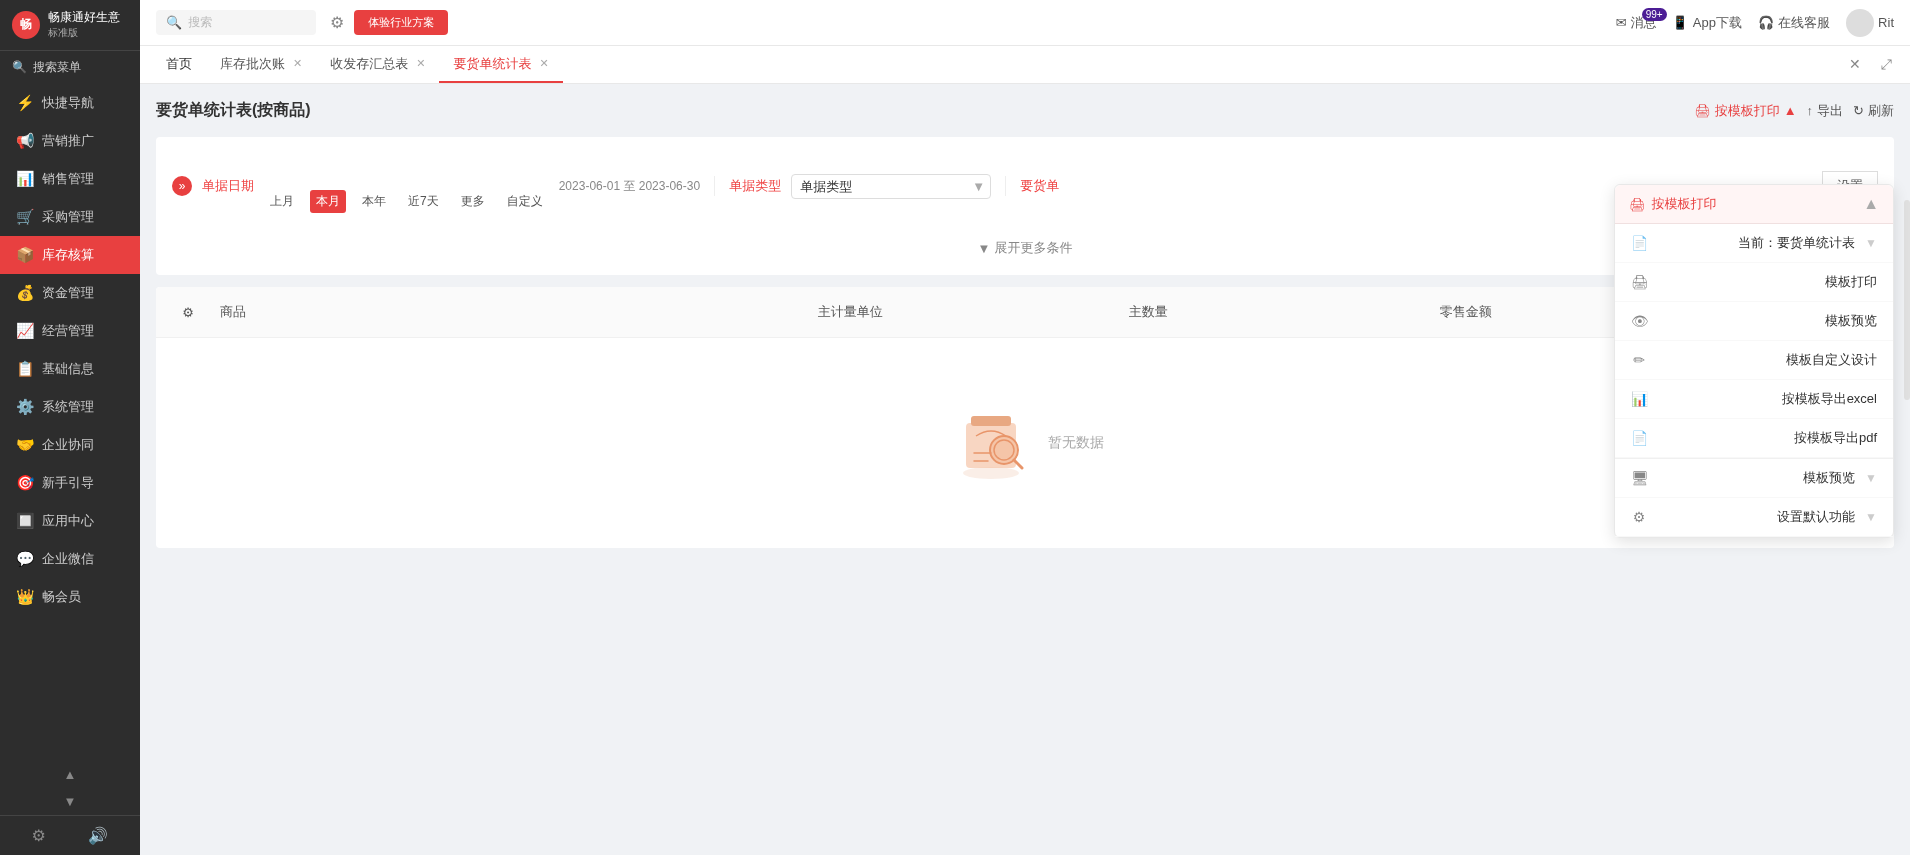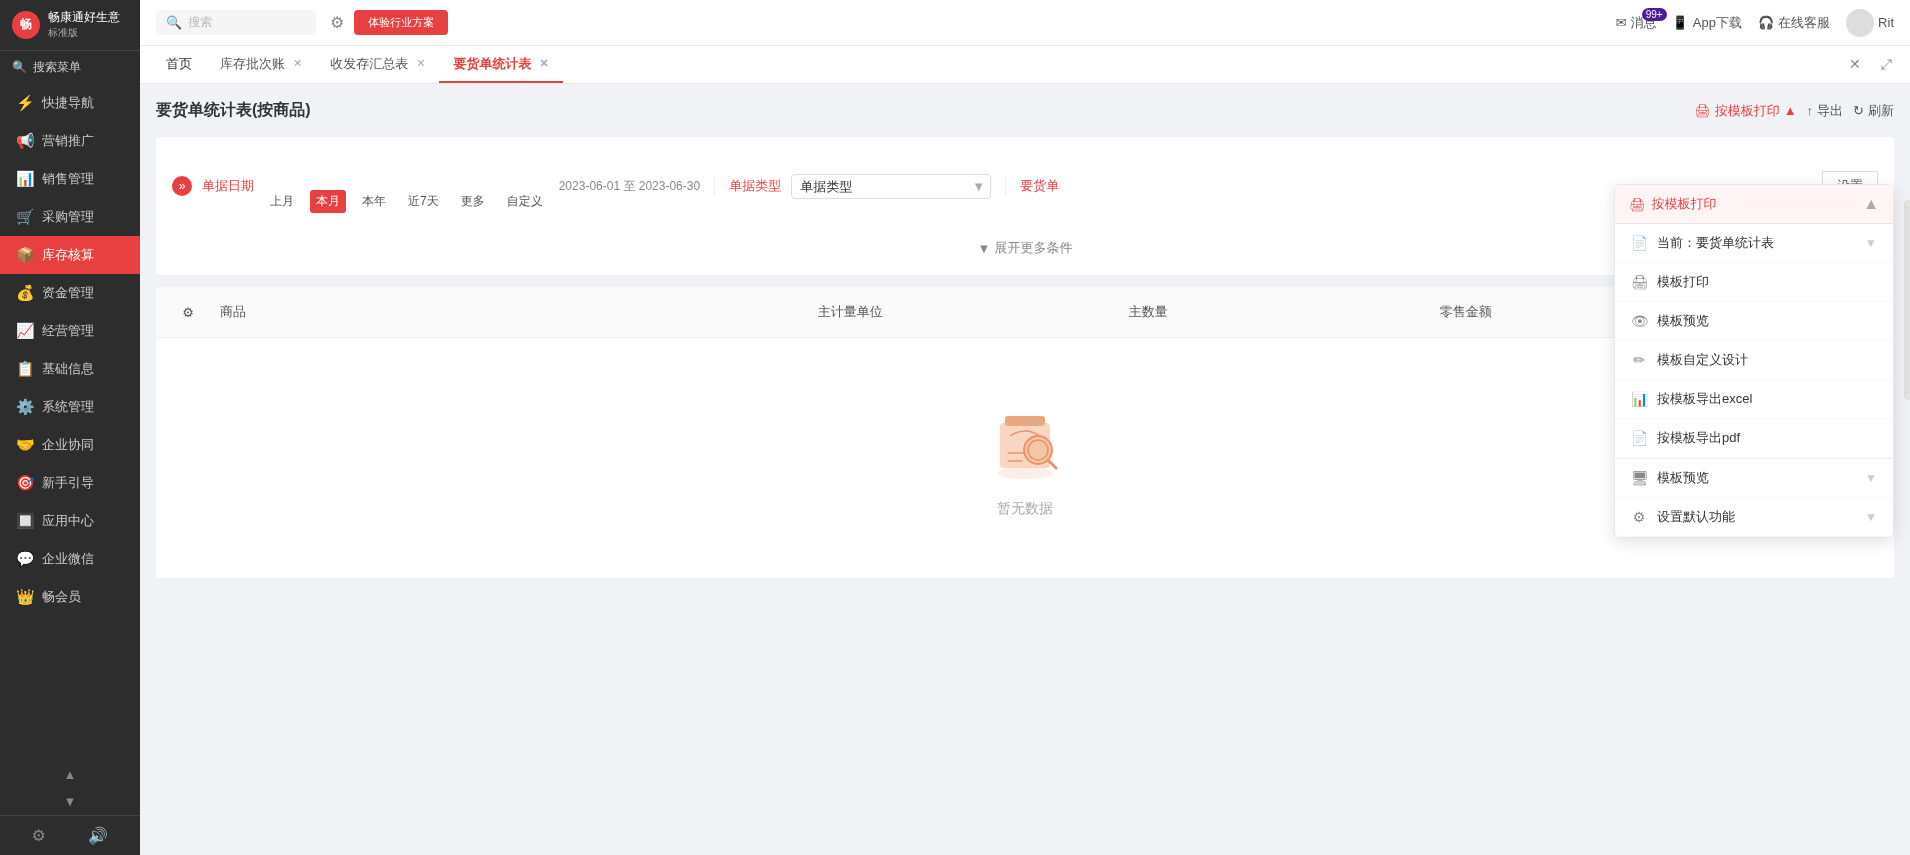--- a/index.html
+++ b/index.html
@@ -103,21 +103,21 @@
       height: 38px;
       gap: 0;
     }
     .tab-item {
       display: flex; align-items: center; gap: 4px;
       padding: 8px 14px;
       cursor: pointer; font-size: 13px; color: #555;
       border-bottom: 2px solid transparent;
       white-space: nowrap;
     }
-    .tab-item.active { color: #e84040; border-bottom-color: #e84040; font-weight: bold; }
+    .tab-item.active { color: #e84040; border-bottom-color: #e84040; }
     .tab-item .tab-close { color: #aaa; font-size: 11px; margin-left: 4px; cursor: pointer; }
     .tab-item.home { color: #333; }
     .tabs-right { margin-left: auto; display: flex; gap: 8px; }
     .tab-resize-btn { color: #888; font-size: 14px; cursor: pointer; padding: 2px 6px; }
 
     
     .content {
       flex: 1;
       overflow: auto;
       padding: 16px;
@@ -187,21 +187,21 @@
       padding: 8px 12px;
     }
     .col-settings { width: 40px; text-align: center; }
     .col-product { flex: 2; }
     .col-unit { flex: 1; }
     .col-qty { flex: 1; }
     .col-amount { flex: 1.5; }
 
     
     .empty-state {
-      display: flex; flex-direction: column; align-items: center; justify-content: center;
+      display: flex; flex-direction: row; align-items: center; justify-content: center;
       padding: 60px 0; color: #aaa; font-size: 14px; gap: 12px;
     }
 
     
     .dropdown-popup {
       position: absolute;
       top: 100px; right: 16px;
       width: 280px;
       background: #fff;
       border: 1px solid #e8e8e8;
@@ -218,21 +218,21 @@
     }
     .dropdown-header-left { display: flex; align-items: center; gap: 6px; color: #e84040; font-size: 13px; font-weight: 500; }
     .dropdown-close { color: #aaa; cursor: pointer; font-size: 16px; }
     .dropdown-item {
       display: flex; align-items: center; gap: 10px;
       padding: 10px 16px;
       cursor: pointer; font-size: 13px; color: #333;
       border-bottom: 1px solid #f8f8f8;
     }
     .dropdown-item .item-icon { color: #888; font-size: 14px; width: 16px; text-align: center; }
-    .dropdown-item .item-label { flex: 1; }
+    .dropdown-item .item-label { flex: 1; text-align: right; }
     .dropdown-item .item-arrow { color: #ccc; font-size: 12px; }
     .dropdown-section {
       border-top: 1px solid #f0f0f0;
     }
 
     
     ::-webkit-scrollbar { width: 6px; height: 6px; }
     ::-webkit-scrollbar-thumb { background: #ccc; border-radius: 3px; }
 
     

